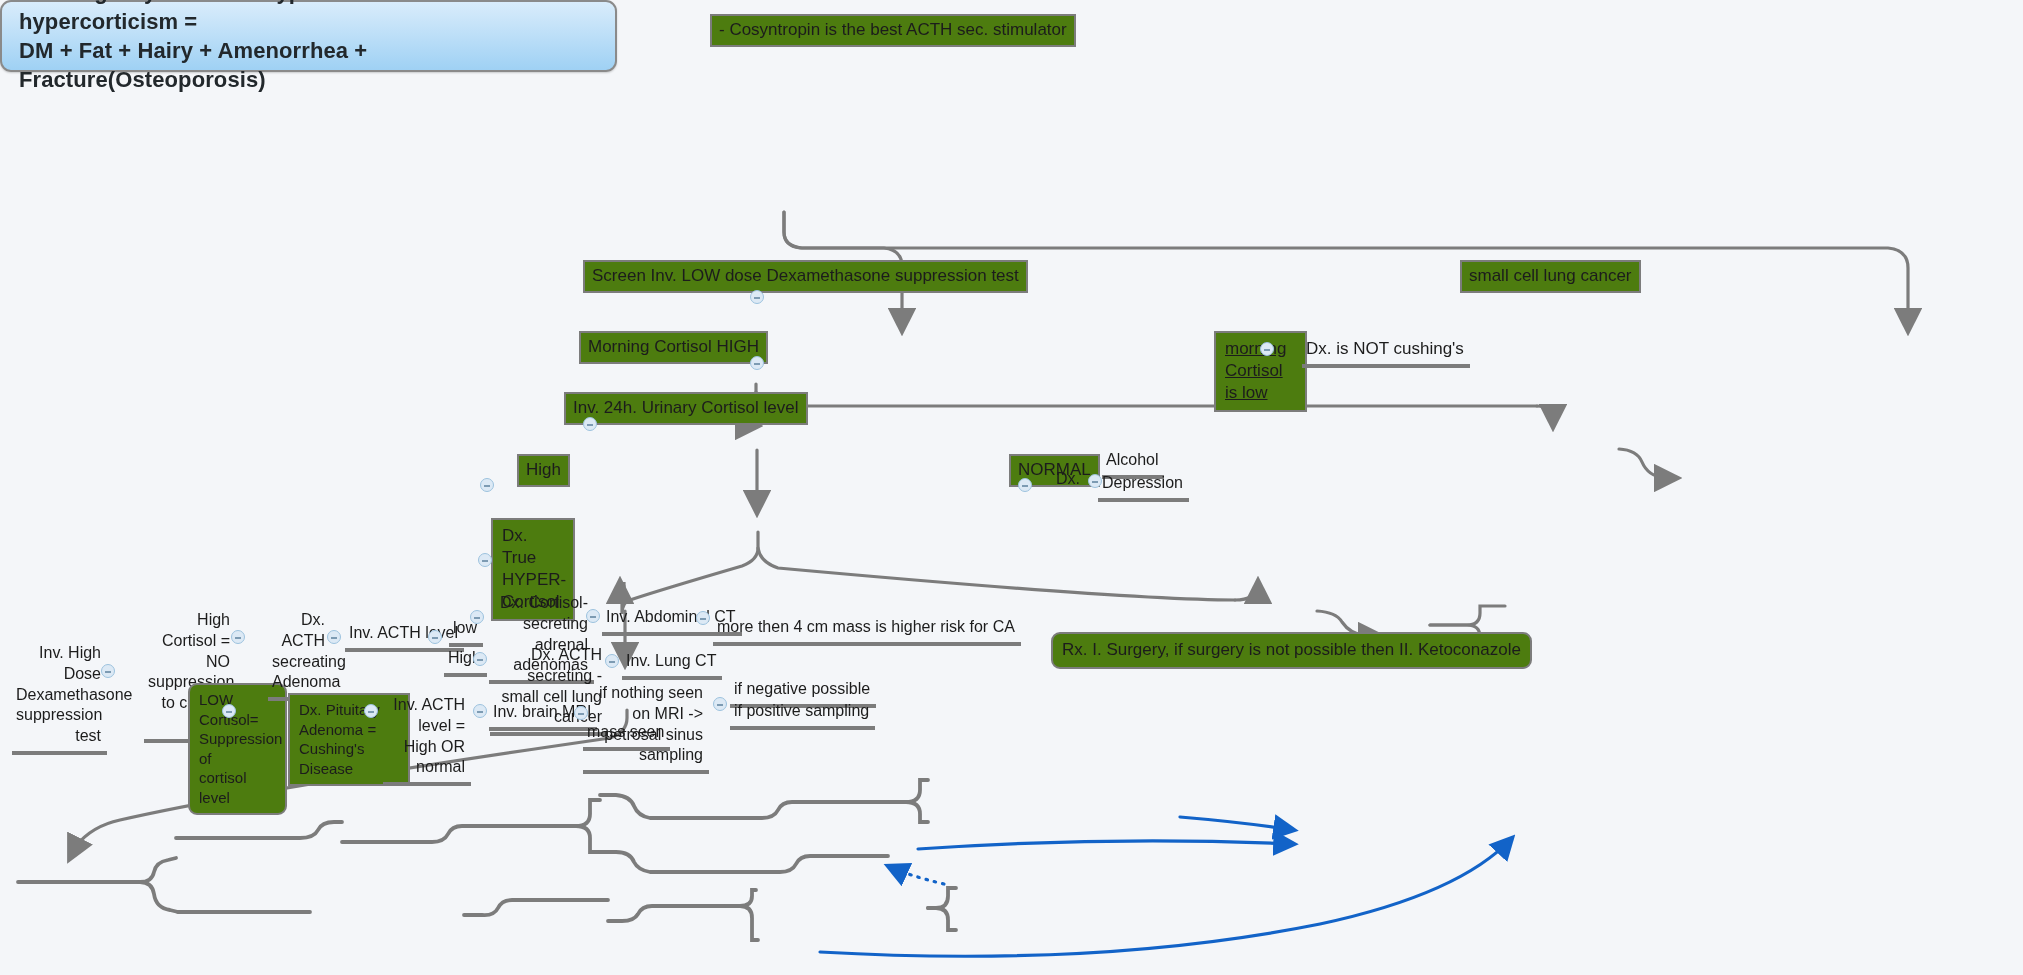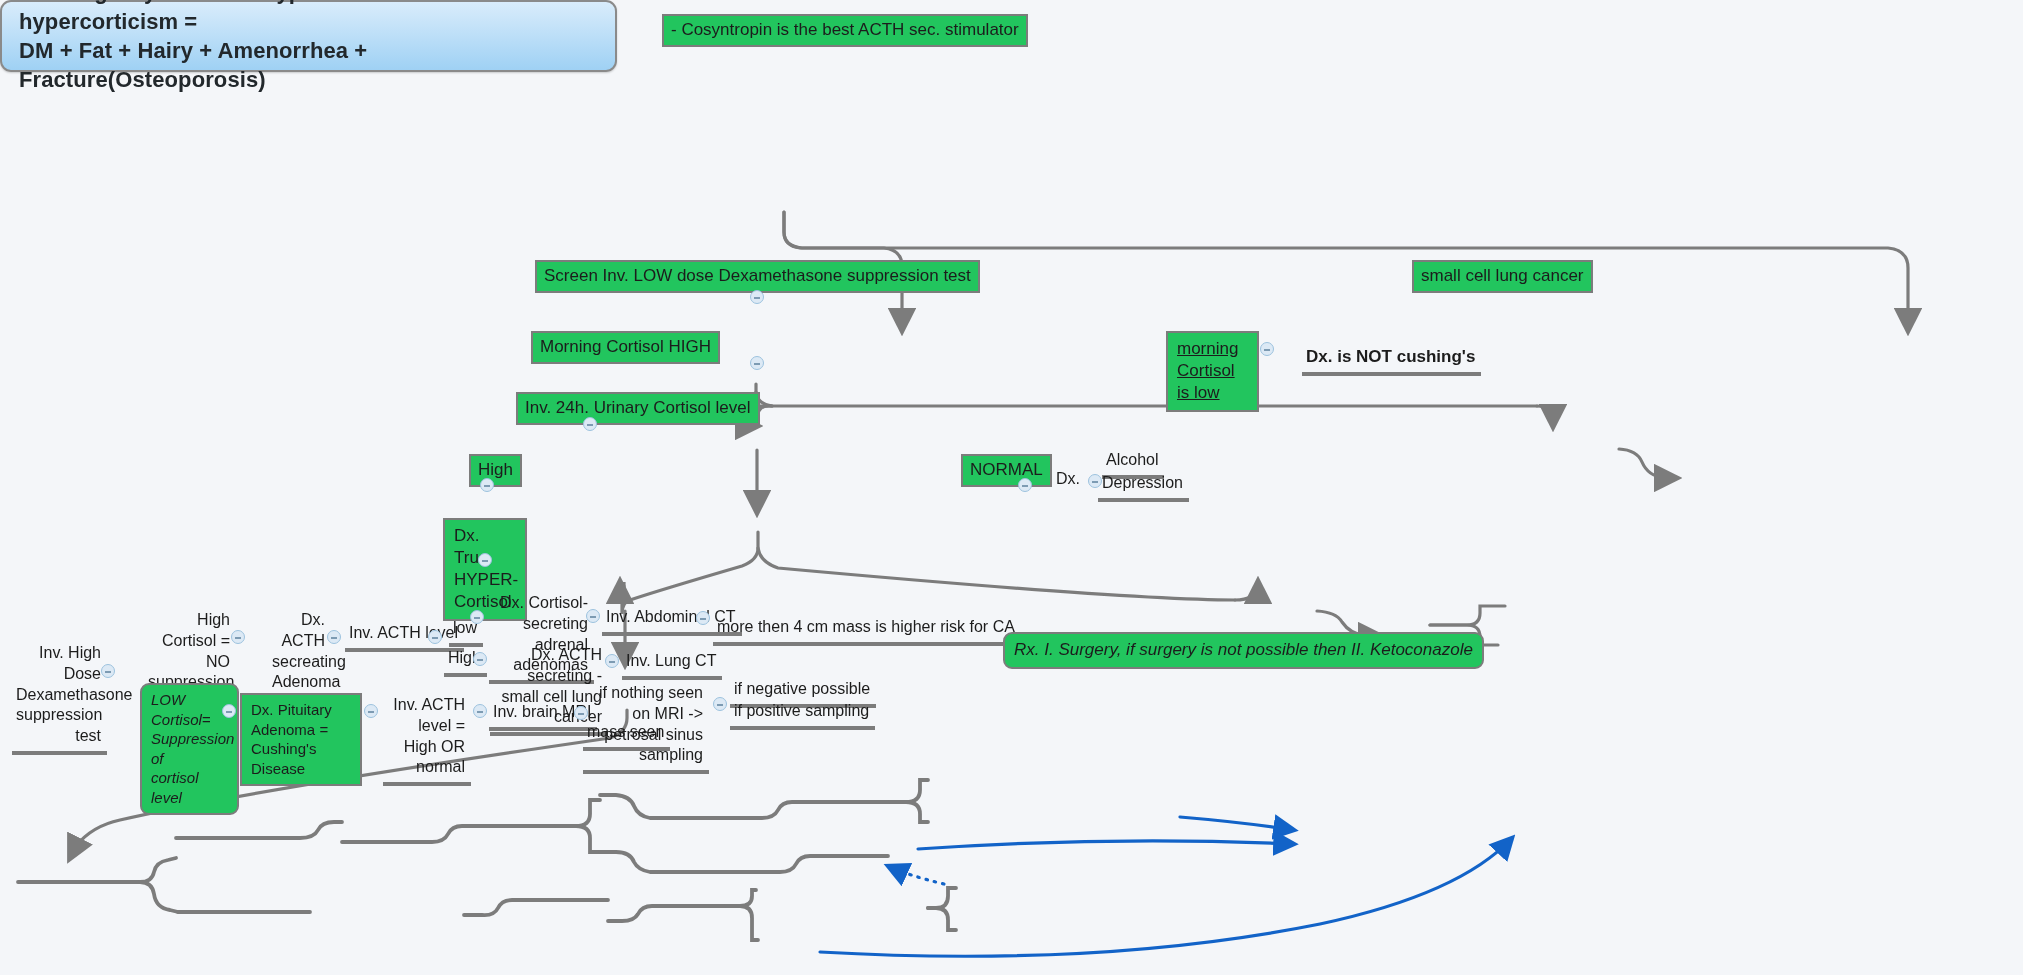--- a/index.html
+++ b/index.html
@@ -18,25 +18,26 @@
   .node{
     position:absolute;
     box-sizing:border-box;
     white-space:pre-line;
     line-height:1.30;
     color:#1c1c1c;
   }
   
   .boxed{
     border:2.5px solid #7c7c7c;
-    background:#22c55e;
+    background:#4d7c0f;
     padding:5px 9px 6px 9px;
     font-size:17px;
-  }
-  .boxed.round{border-radius:9px;font-style:italic;}
+    margin-left:48px;
+  }
+  .boxed.round{border-radius:9px;}
   
   .uline{
     padding:0 6px 4px 4px;
     border-bottom:4.5px solid #7c7c7c;
     font-size:17px;
     background:transparent;
   }
   .uline.small{font-size:16px;text-align:right;}
 
   
@@ -180,21 +181,21 @@
 
   <div class="node boxed tight" style="left:1412px;top:260px;">small cell lung cancer</div>
 
   <div class="node boxed tight" style="left:531px;top:331px;">Morning Cortisol HIGH</div>
   <div class="toggle" style="left:750px;top:356px;"></div>
 
   <div class="node boxed" style="left:1166px;top:331px;width:93px;text-decoration:underline;">morning Cortisol
 is low</div>
   <div class="toggle" style="left:1260px;top:342px;"></div>
 
-  <div class="node uline" style="left:1302px;top:346px;font-weight:bold;">Dx. is NOT cushing's</div>
+  <div class="node uline" style="left:1302px;top:338px;">Dx. is NOT cushing's</div>
 
   <div class="node boxed tight" style="left:516px;top:392px;">Inv. 24h. Urinary Cortisol level</div>
   <div class="toggle" style="left:583px;top:417px;"></div>
 
   <div class="node boxed tight" style="left:469px;top:454px;">High</div>
   <div class="toggle" style="left:480px;top:478px;"></div>
 
   <div class="node boxed tight" style="left:961px;top:454px;">NORMAL</div>
   <div class="toggle" style="left:1018px;top:478px;"></div>
 

